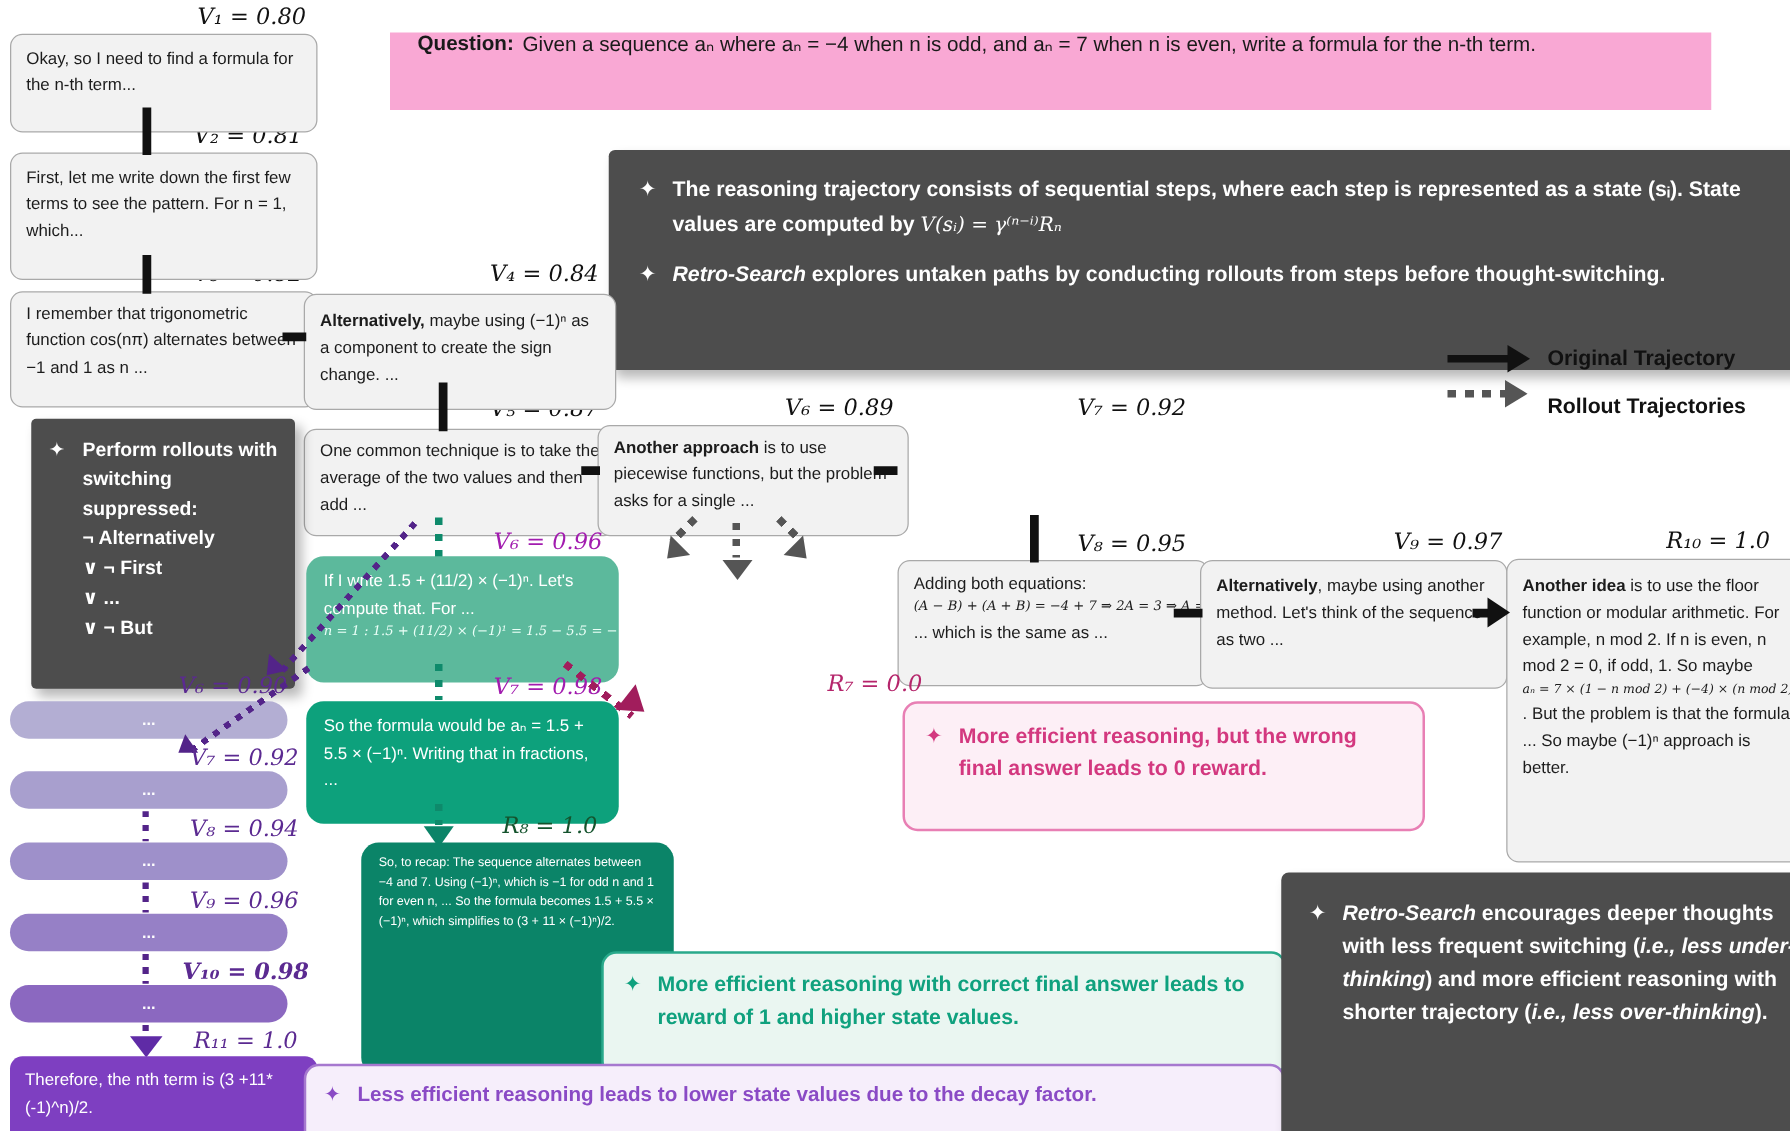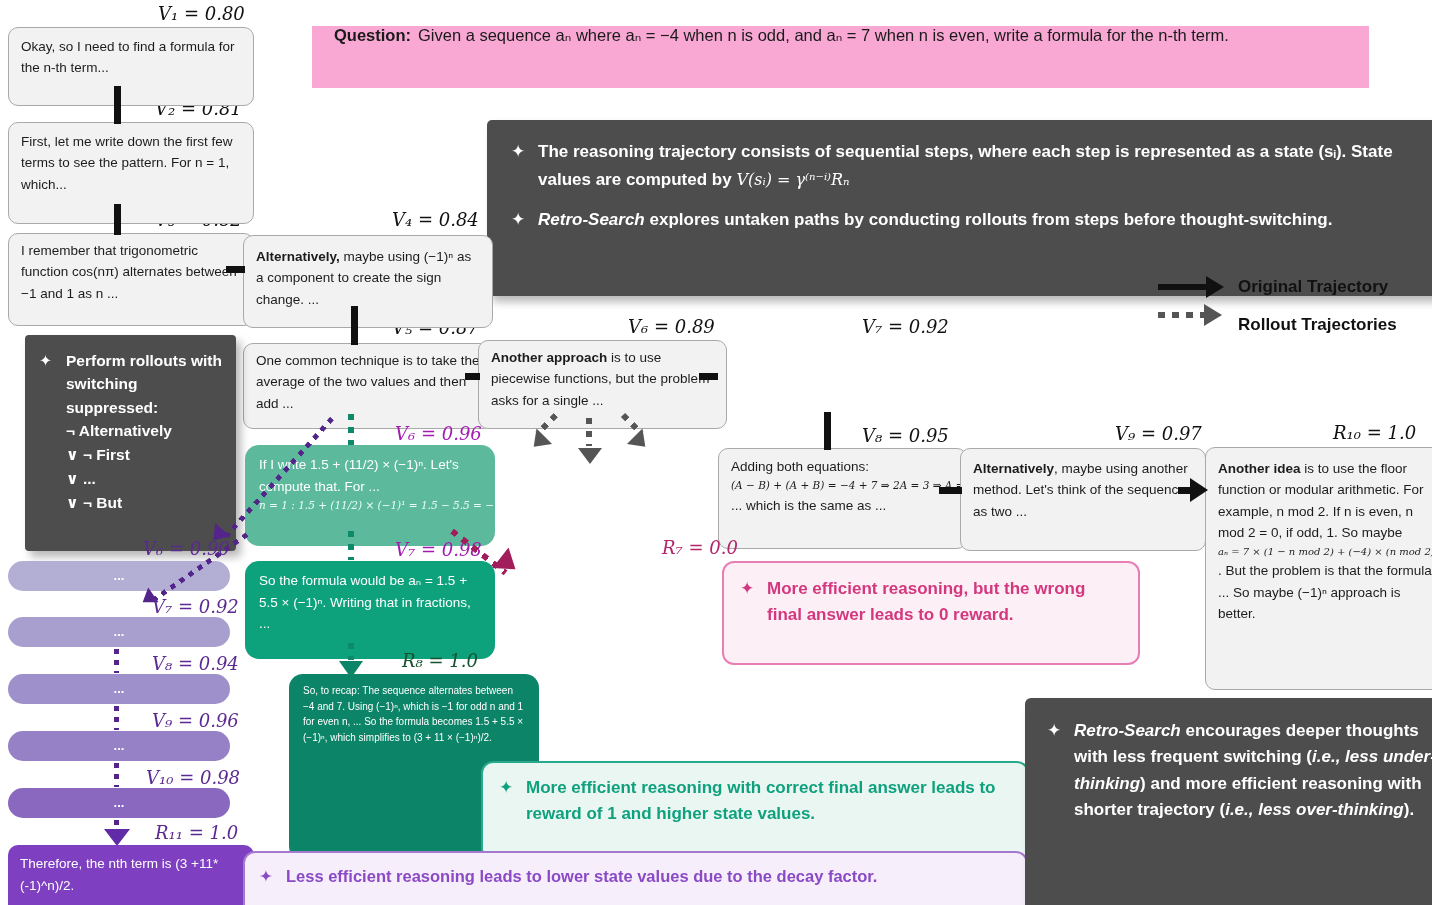--- a/index.html
+++ b/index.html
@@ -206,21 +206,21 @@
 
   <div class="dv-purple" style="left:114px;top:649px;height:24px;"></div>
   <div class="vlabel pur" style="left:152px;top:653px;">V₈ = 0.94</div>
   <div class="pill bg-p3" style="left:8px;top:674px;width:222px;height:30px;">...</div>
 
   <div class="dv-purple" style="left:114px;top:706px;height:24px;"></div>
   <div class="vlabel pur" style="left:152px;top:710px;">V₉ = 0.96</div>
   <div class="pill bg-p4" style="left:8px;top:731px;width:222px;height:30px;">...</div>
 
   <div class="dv-purple" style="left:114px;top:763px;height:24px;"></div>
-  <div class="vlabel pur" style="left:146px;top:767px;">V₁₀ = 0.98</div>
+  <div class="vlabel pur" style="left:146px;top:767px;font-weight:bold;">V₁₀ = 0.98</div>
   <div class="pill bg-p5" style="left:8px;top:788px;width:222px;height:30px;">...</div>
 
   <div class="dv-purple" style="left:114px;top:820px;height:9px;"></div>
   <div class="tri" style="left:104px;top:829px;border-width:17px 13px 0 13px;border-top-color:#5f2ba6;"></div>
   <div class="vlabel pur" style="left:155px;top:822px;">R₁₁ = 1.0</div>
   <div class="finalpur" style="left:8px;top:845px;width:222px;height:58px;">Therefore, the nth term is (3 +11*(-1)^n)/2.</div>
 
   <div class="note note-pink" style="left:722px;top:561px;width:382px;height:74px;padding:13px 16px;">
     <div class="bullet">
       <span class="star">✦</span><span>More efficient reasoning, but the wrong final answer leads to 0 reward.</span>

